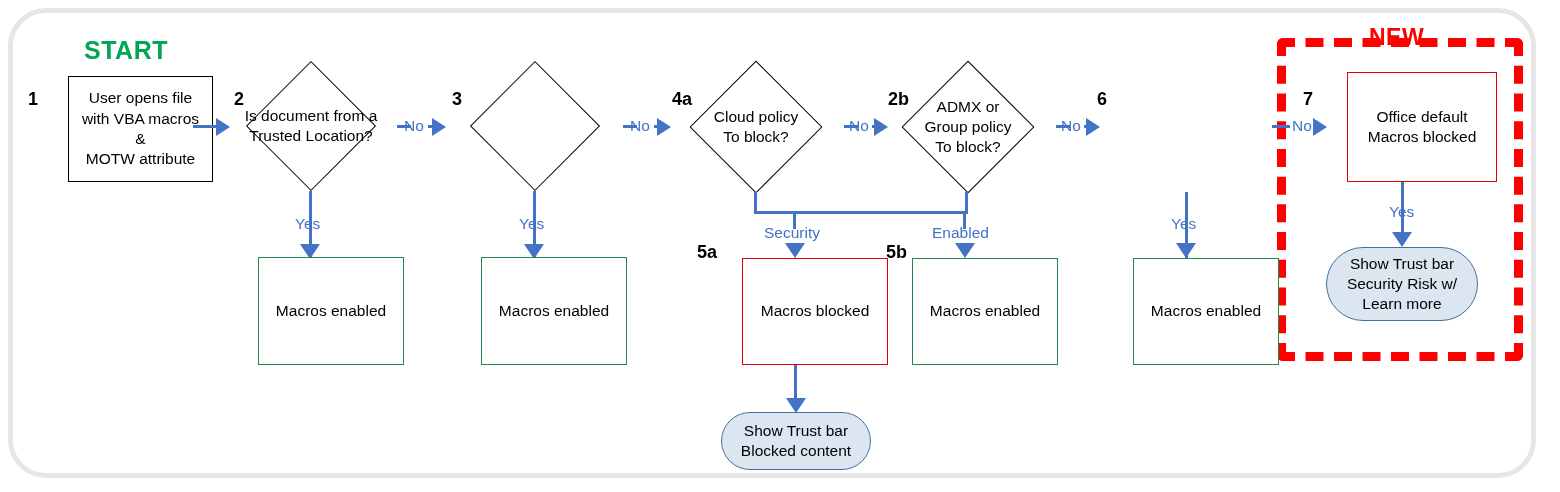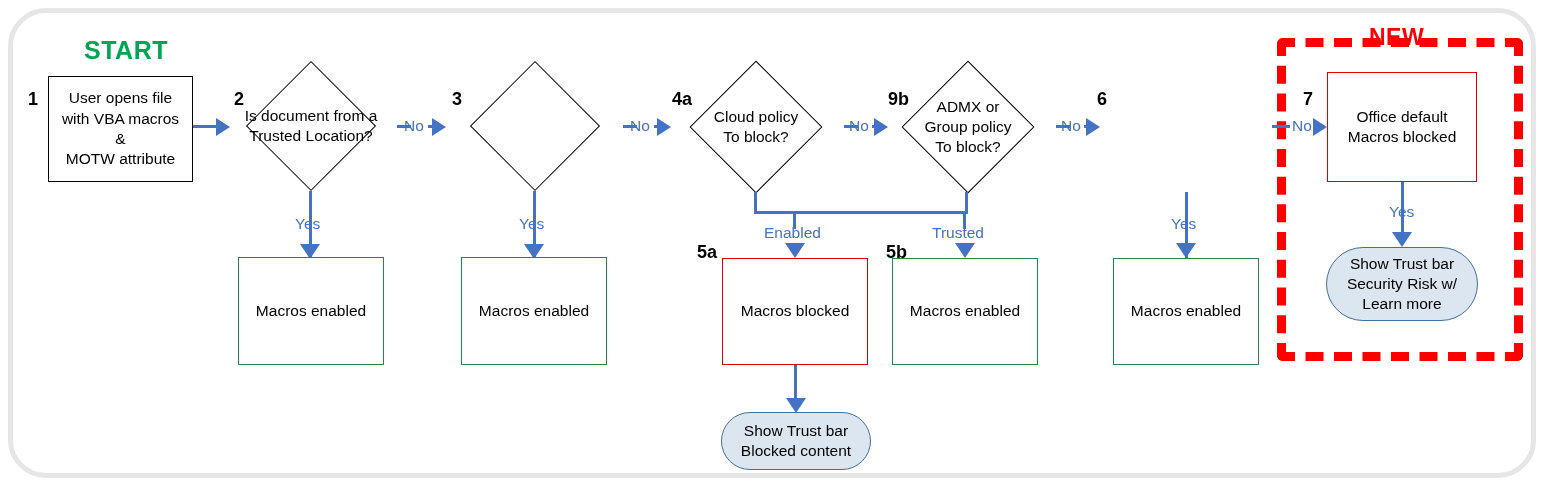--- a/index.html
+++ b/index.html
@@ -26,20 +26,21 @@
   
   .node{position:absolute;box-sizing:border-box;display:flex;align-items:center;justify-content:center;text-align:center;}
 
   .box{
     background:#ffffff;
     border:1.6px solid #000000;
     font-size:15.5px;
     line-height:1.32;
     color:#000;
     padding:2px 4px;
+    margin-left:20px;
   }
   .box.green{border-color:#1e8a4c;}
   .box.red{border-color:#e00000;}
 
   .oval{
     background:#dce6f1;
     border:1.8px solid #41719C;
     border-radius:999px;
     font-size:15.5px;
     line-height:1.3;
@@ -186,47 +187,47 @@
   </div>
 
   <div class="hline" style="left:844px;top:125px;width:14px;"></div>
   <div class="edge-label" style="left:849px;top:118px;">No</div>
   <div class="hline" style="left:872px;top:125px;width:10px;"></div>
   <div class="arrow-r" style="left:874px;top:118px;"></div>
 
   <div class="vline" style="left:754px;top:192px;height:22px;"></div>
   <div class="hline" style="left:754px;top:211px;width:213px;"></div>
   <div class="vline" style="left:793px;top:211px;height:18px;"></div>
-  <div class="edge-label" style="left:764px;top:225px;">Enabled</div>
+  <div class="edge-label" style="left:764px;top:225px;">Security</div>
   <div class="arrow-d" style="left:785px;top:243px;"></div>
 
   <div class="num" style="left:697px;top:243px;">5a</div>
   <div class="node box red" style="left:722px;top:258px;width:146px;height:107px;">Macros blocked</div>
 
   <div class="vline" style="left:794px;top:365px;height:43px;"></div>
   <div class="arrow-d" style="left:786px;top:398px;"></div>
   <div class="node oval" style="left:721px;top:412px;width:150px;height:58px;white-space:pre-line;">Show Trust bar
 Blocked content</div>
 
-  <div class="num" style="left:888px;top:90px;">9b</div>
+  <div class="num" style="left:888px;top:90px;">2b</div>
   <div class="diamond" style="left:880px;top:60px;width:176px;height:133px;">
     <div class="shape" style="width:94px;height:94px;"></div>
     <div class="dlabel">ADMX or
 Group policy
 To block?</div>
   </div>
 
   <div class="hline" style="left:1056px;top:125px;width:14px;"></div>
   <div class="edge-label" style="left:1061px;top:118px;">No</div>
   <div class="hline" style="left:1084px;top:125px;width:10px;"></div>
   <div class="arrow-r" style="left:1086px;top:118px;"></div>
 
   <div class="vline" style="left:965px;top:192px;height:22px;"></div>
   <div class="vline" style="left:963px;top:211px;height:18px;"></div>
-  <div class="edge-label" style="left:932px;top:225px;">Trusted</div>
+  <div class="edge-label" style="left:932px;top:225px;">Enabled</div>
   <div class="arrow-d" style="left:955px;top:243px;"></div>
 
   <div class="num" style="left:886px;top:243px;">5b</div>
   <div class="node box green" style="left:892px;top:258px;width:146px;height:107px;">Macros enabled</div>
 
   <div class="num" style="left:1097px;top:90px;">6</div>
 
   <div class="hline" style="left:1272px;top:125px;width:18px;"></div>
   <div class="edge-label" style="left:1292px;top:118px;">No</div>
   <div class="hline" style="left:1314px;top:125px;width:8px;"></div>

